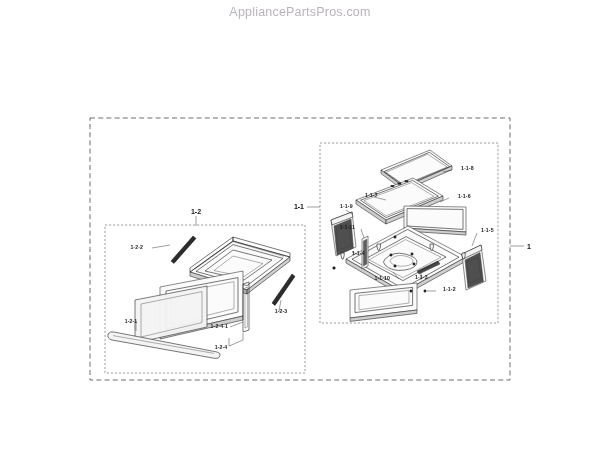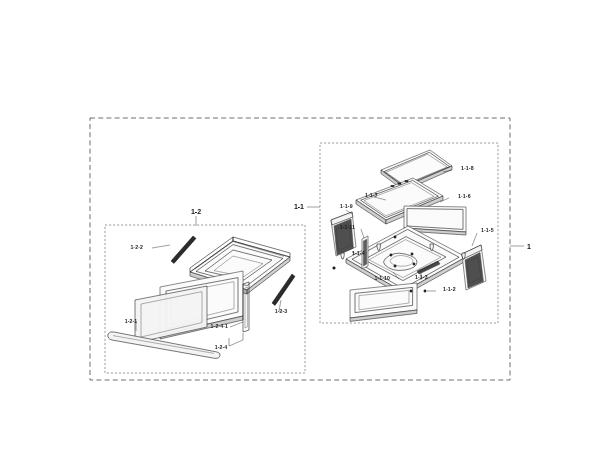--- a/index.html
+++ b/index.html
@@ -32,20 +32,21 @@
   .ptdk{fill:#2a2a2a;stroke:#141414;stroke-width:.5;}
   .ptmd{fill:#cfcfcf;stroke:#1d1d1d;stroke-width:.55;}
   .ptlt{fill:#fbfbfb;stroke:#2a2a2a;stroke-width:.55;}
   .hair{fill:none;stroke:#3a3a3a;stroke-width:.4;}
 </style>
 </head>
 <body>
 
 <div id="stage">
 
+  <div class="watermark">AppliancePartsPros.com</div>
 
   <svg viewBox="0 0 600 466" xmlns="http://www.w3.org/2000/svg">
 
     <rect class="dash-outer" x="90" y="118" width="420" height="262"></rect>
 
     <rect class="dash-inner" x="105" y="225" width="200" height="148"></rect>
 
     <rect class="dash-inner" x="320" y="143" width="178" height="180"></rect>
 
     <g>

